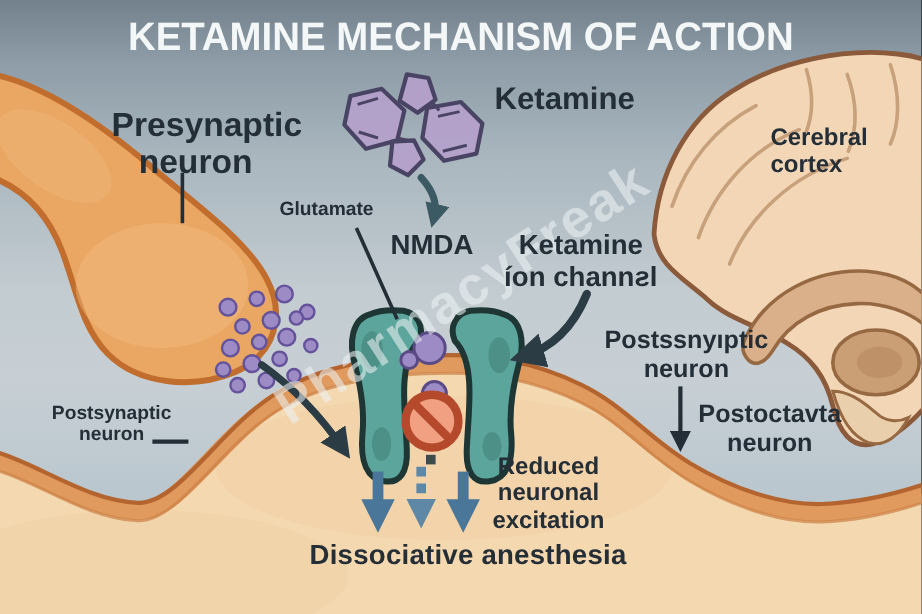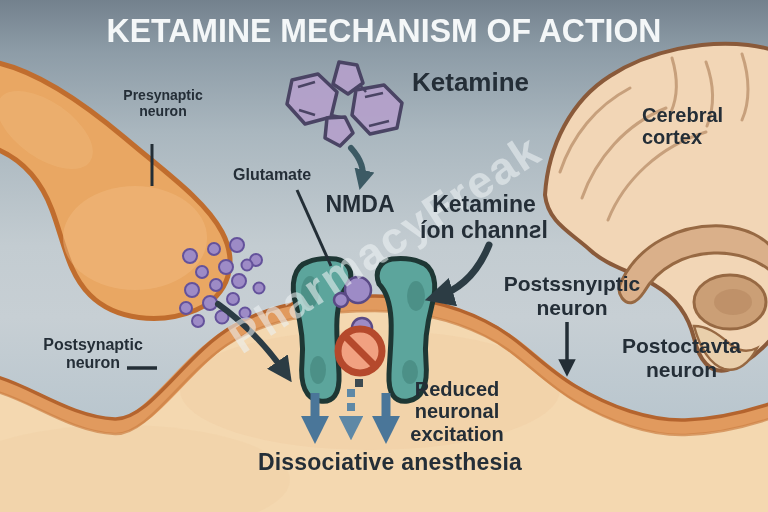--- a/index.html
+++ b/index.html
@@ -13,28 +13,28 @@
     position:absolute;z-index:2;left:100px;top:218px;width:570px;text-align:center;
     transform:rotate(-33deg);font-size:45px;font-weight:700;letter-spacing:2px;
     color:rgba(236,241,243,0.58);pointer-events:none;white-space:nowrap;
   }
   .lbl{position:absolute;z-index:3;font-weight:700;color:#242e37;line-height:1.12;text-align:center;}
   .title{
     position:absolute;z-index:3;left:0;top:12px;width:768px;text-align:center;
     font-size:33px;font-weight:700;color:#f4f7f8;letter-spacing:0px;
     transform:scaleX(0.97);white-space:nowrap;
   }
-  .lbl-presyn{left:93px;top:88px;width:140px;font-size:14px;}
+  .lbl-presyn{left:93px;top:88px;width:140px;font-size:28px;}
   .lbl-ketamine{left:412px;top:68px;font-size:26px;text-align:left;}
   .lbl-glutamate{left:233px;top:150px;font-size:16px;text-align:left;margin-top:16px;}
   .lbl-nmda{left:312px;top:192px;width:96px;font-size:23px;}
   .lbl-blocked{left:420px;top:192px;width:128px;font-size:23px;}
   .lbl-postsyn-left{left:18px;top:336px;width:150px;font-size:16px;}
   .lbl-postsyn-right{left:501px;top:272px;width:142px;font-size:21px;text-align:center;}
-  .lbl-postoctavta{left:574px;top:334px;width:135px;font-size:21px;margin-left:40px;}
+  .lbl-postoctavta{left:574px;top:334px;width:135px;font-size:21px;}
   .lbl-cerebral{left:642px;top:72px;font-size:20px;text-align:left;margin-top:32px;}
   .lbl-reduced{left:401px;top:378px;width:112px;font-size:20px;}
   .lbl-dissoc{left:240px;top:450px;width:300px;font-size:23px;letter-spacing:0.2px;}
 </style>
 </head>
 <body>
 
 <div id="stage">
 
   <svg id="art" width="768" height="512" viewBox="0 0 768 512">

